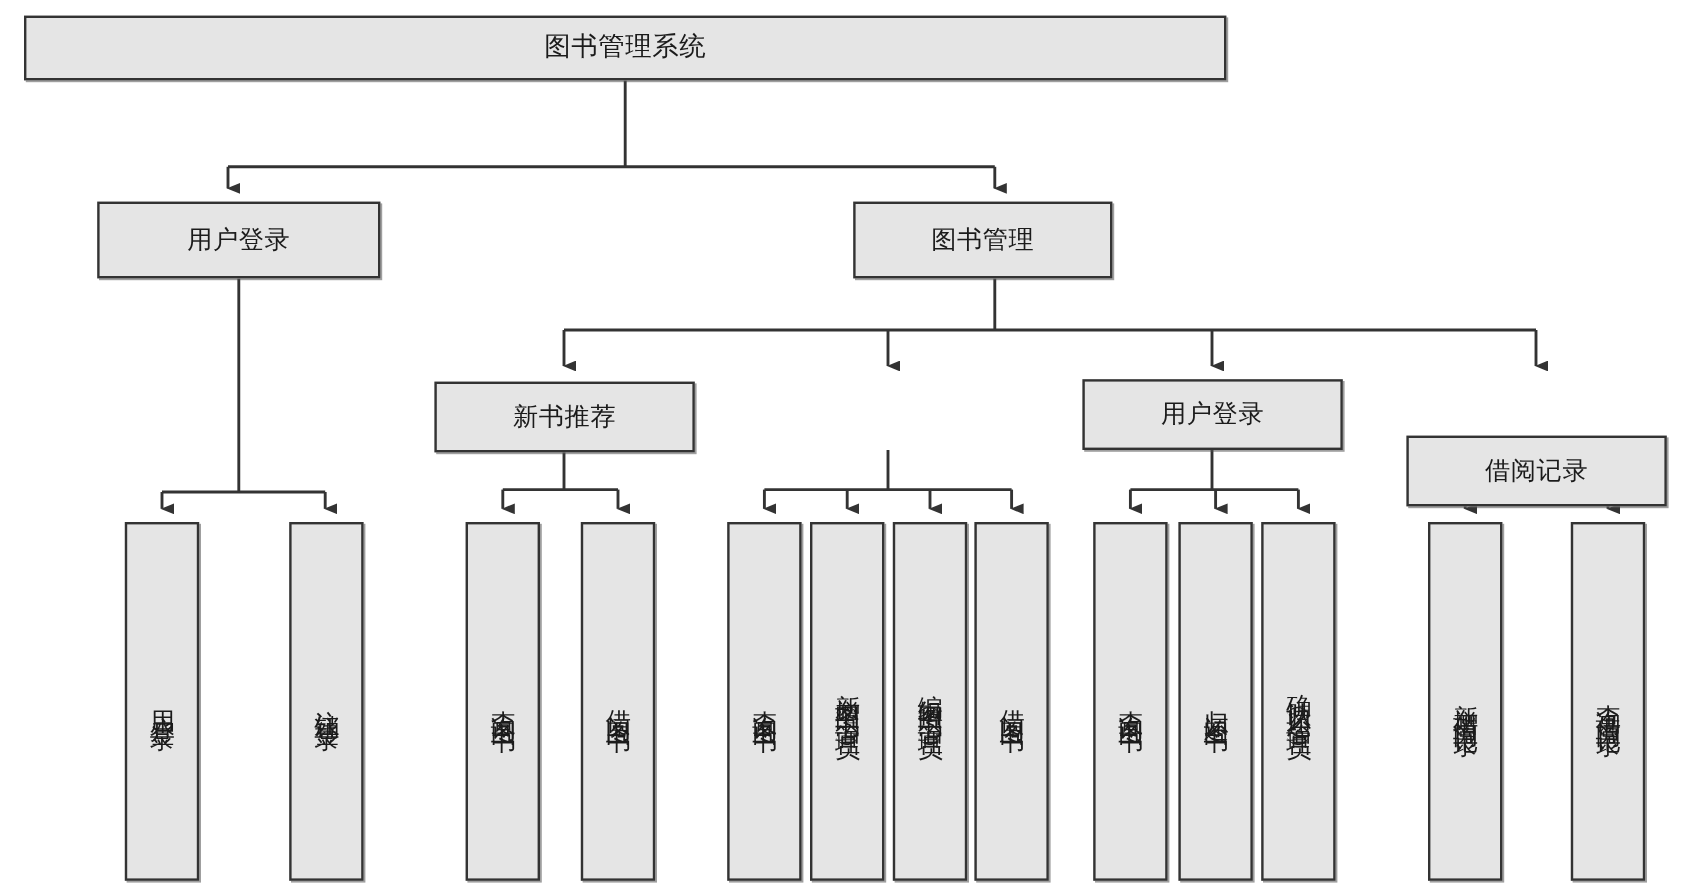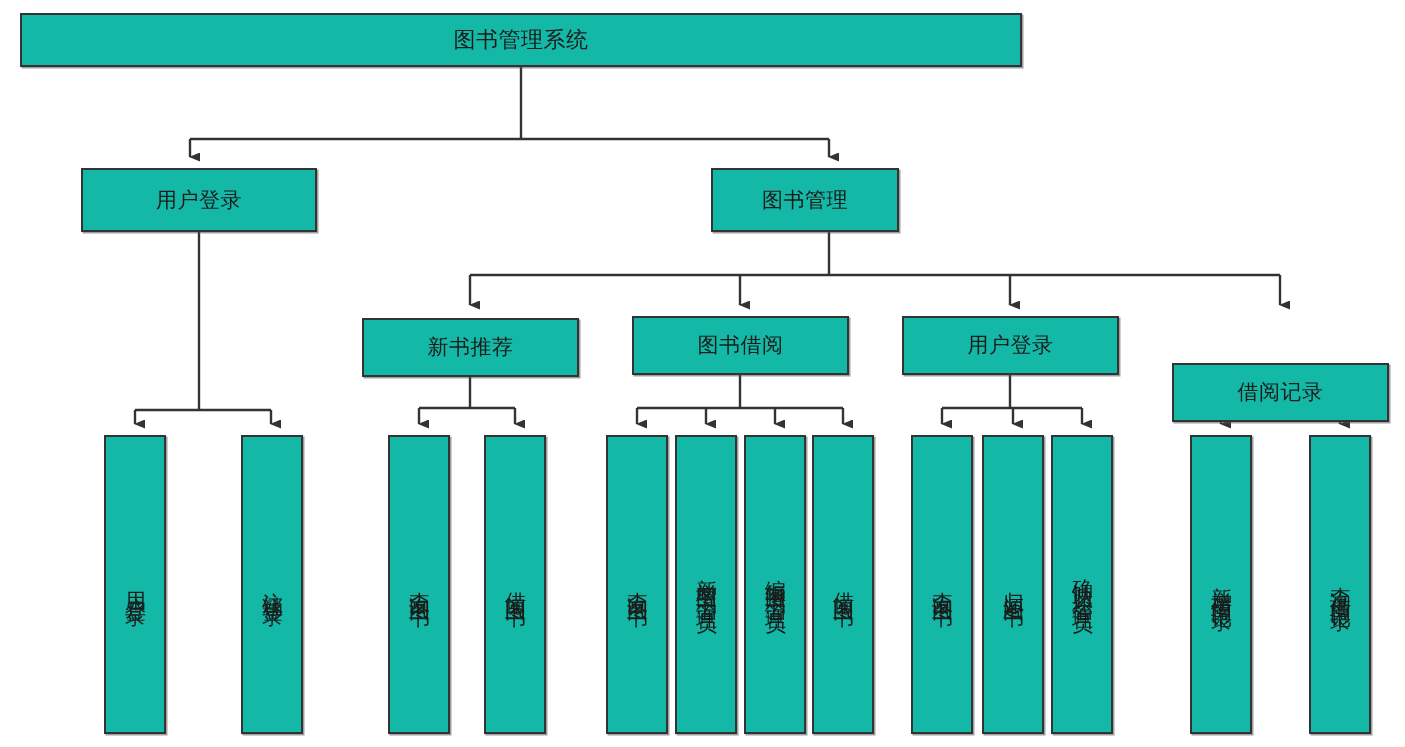--- a/index.html
+++ b/index.html
@@ -23,21 +23,21 @@
     position: absolute;
     left: 0;
     top: 0;
     width: 1405px;
     height: 747px;
     pointer-events: none;
   }
   .node {
     position: absolute;
     box-sizing: border-box;
-    background: #14b8a6;
+    background: #e5e5e5;
     border: 2px solid #333333;
     display: flex;
     align-items: center;
     justify-content: center;
     box-shadow: 1.5px 1.5px 0 rgba(80,80,80,0.55);
   }
   .node .lbl {
     font-size: 21px;
     line-height: 1.18;
     color: #1b1b1b;
@@ -125,31 +125,28 @@
   </svg>
 
   <div class="node root" style="left:20px; top:13px; width:1002px; height:54px;">
     <span class="lbl">图书管理系统</span>
   </div>
 
   <div class="node level2" style="left:81px; top:168px; width:236px; height:64px;">
     <span class="lbl">用户登录</span>
   </div>
 
-  <div class="node level2" style="left:711px; top:168px; width:188px; height:64px;">
+  <div class="node level2" style="left:711px; top:168px; width:216px; height:64px;">
     <span class="lbl">图书管理</span>
   </div>
 
   <div class="node level3" style="left:362px; top:318px; width:217px; height:59px;">
     <span class="lbl">新书推荐</span>
   </div>
 
-  <div class="node level3" style="left:632px; top:316px; width:217px; height:59px;">
-    <span class="lbl">图书借阅</span>
-  </div>
 
   <div class="node level3" style="left:902px; top:316px; width:217px; height:59px;">
     <span class="lbl">用户登录</span>
   </div>
 
   <div class="node level3" style="left:1172px; top:316px; width:217px; height:59px;margin-top:47px;">
     <span class="lbl">借阅记录</span>
   </div>
 
   <div class="node vertical" style="left:104px; top:435px; width:62px; height:299px;">

